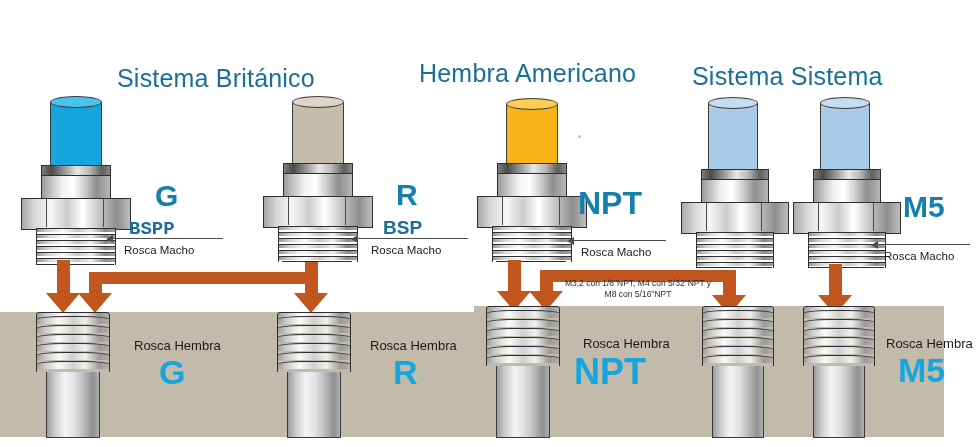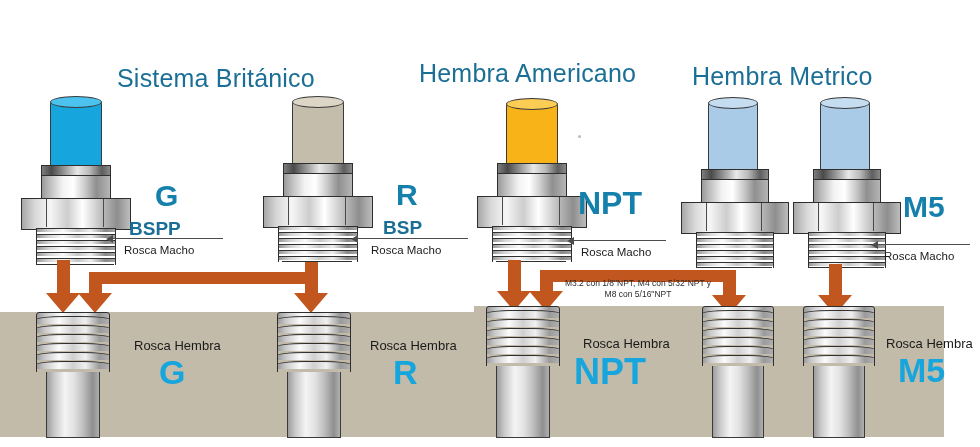--- a/index.html
+++ b/index.html
@@ -71,21 +71,21 @@
 </head>
 <body>
 
 <div id="stage">
 
   <div class="band" style="left:0px;top:296px;width:474px;height:125px;"></div>
   <div class="band" style="left:474px;top:290px;width:470px;height:131px;"></div>
 
   <div class="sys-title" style="left:117px;top:48px;">Sistema Británico</div>
   <div class="sys-title" style="left:419px;top:43px;">Hembra Americano</div>
-  <div class="sys-title" style="left:692px;top:46px;">Hembra Metrico</div>
+  <div class="sys-title" style="left:692px;top:46px;">Sistema Sistema</div>
 
   <div class="fitting" style="left:14px;top:82px;">
     <div class="tube" style="left:36px;top:4px;width:50px;height:62px;background:#16a6dd;"></div>
     <div class="tube-lip" style="left:36px;top:-2px;width:50px;height:10px;background:#4cc3ef;"></div>
     <div class="collar" style="left:27px;top:67px;width:68px;height:11px;"></div>
     <div class="body" style="left:27px;top:77px;width:68px;height:25px;"></div>
     <div class="hexwrap" style="left:7px;top:100px;">
       <div class="hex" style="left:0;top:0;width:108px;height:30px;"></div>
       <div class="hexcut" style="left:25px;top:1px;height:28px;"></div>
       <div class="hexcut" style="left:82px;top:1px;height:28px;"></div>
@@ -95,21 +95,21 @@
         <i style="top:6px"></i>
         <i style="top:12px"></i>
       <i style="top:18px"></i>
         <i style="top:24px"></i>
         <i style="top:30px"></i>
     </div>
     <div class="thr-tip" style="left:22px;top:166px;width:78px;"></div>
   </div>
 
   <div class="code-top" style="left:155px;top:163px;font-size:30px;">G</div>
-  <div class="code-sub" style="left:129px;top:202px;">BSPP</div>
+  <div class="code-sub" style="left:129px;top:202px;font-family:Liberation Mono, monospace;">BSPP</div>
   <div class="macho-line" style="left:113px;top:222px;width:110px;"></div>
   <div class="macho-arrow" style="left:106px;top:219px;"></div>
   <div class="macho" style="left:124px;top:228px;">Rosca Macho</div>
 
   <div class="fitting" style="left:258px;top:82px;">
     <div class="tube" style="left:34px;top:4px;width:50px;height:60px;background:#c5bdab;"></div>
     <div class="tube-lip" style="left:34px;top:-2px;width:50px;height:10px;background:#ddd6c7;"></div>
     <div class="collar" style="left:25px;top:65px;width:68px;height:11px;"></div>
     <div class="body" style="left:25px;top:75px;width:68px;height:25px;"></div>
     <div class="hexwrap" style="left:5px;top:98px;">

